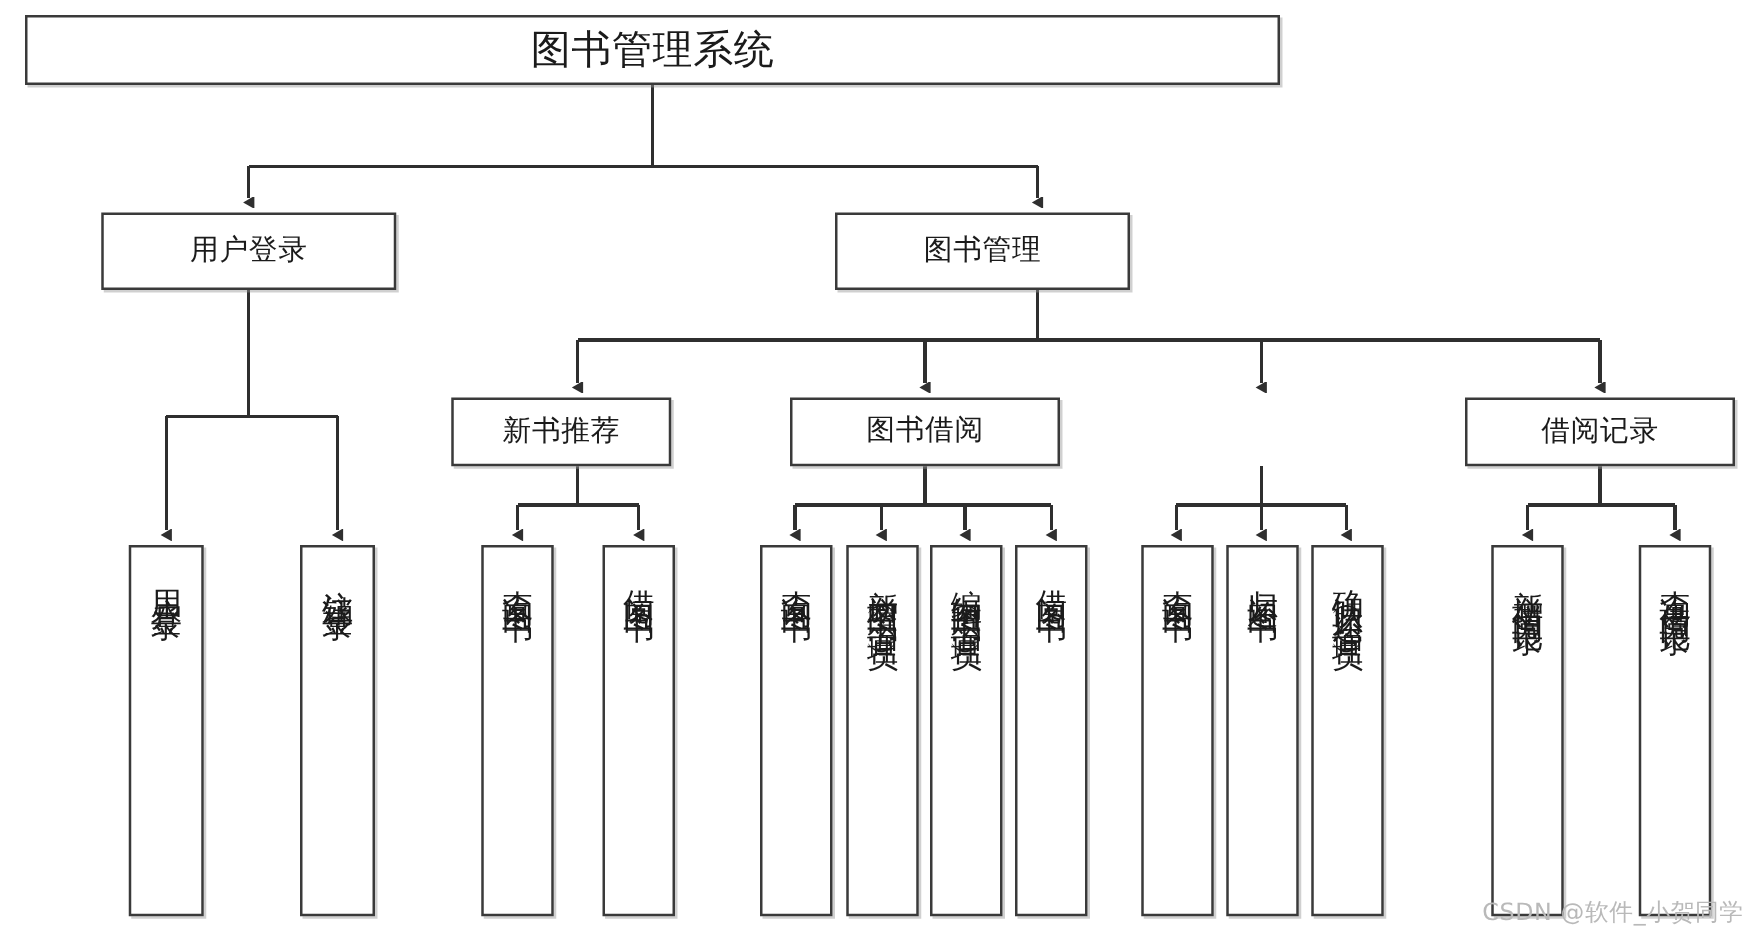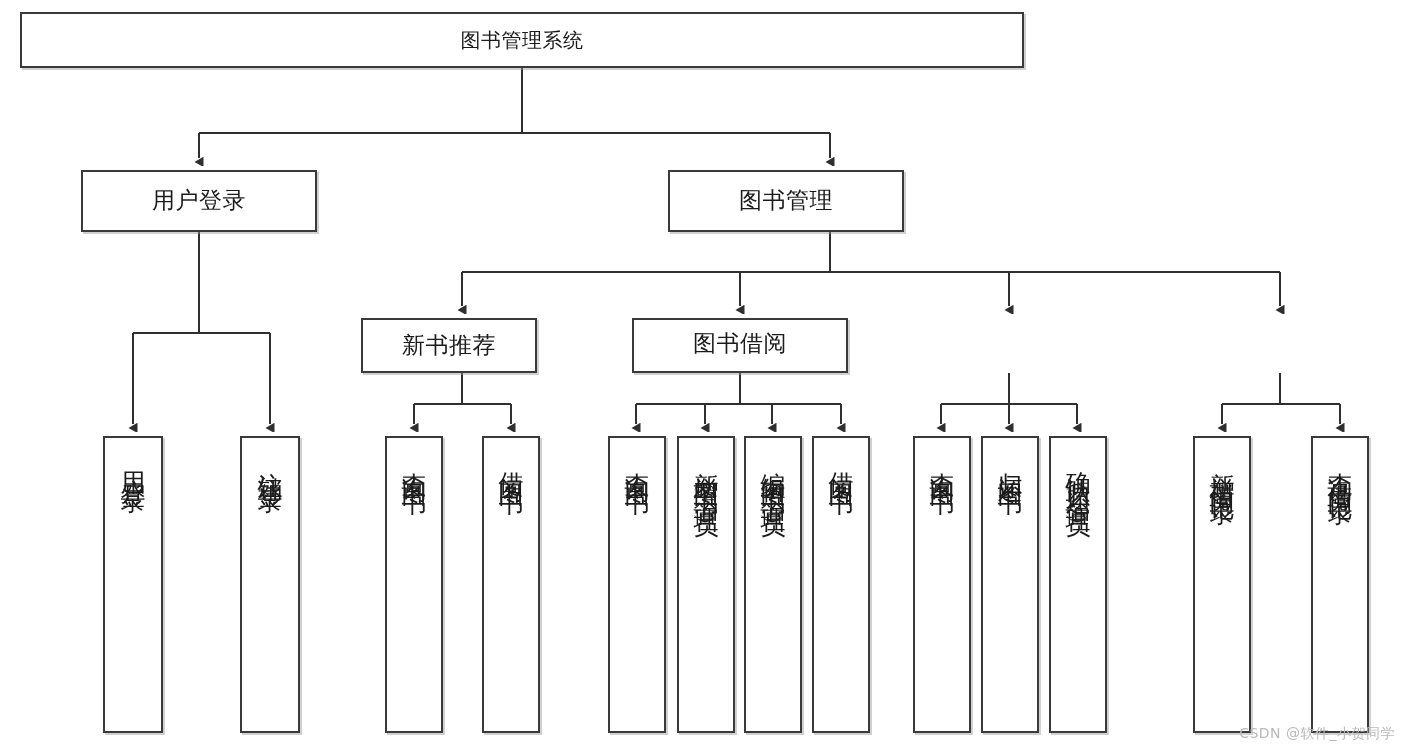--- a/index.html
+++ b/index.html
@@ -36,41 +36,41 @@
     line-height:1.12;
     letter-spacing:0.5px;
     white-space:pre;
     text-align:center;
   }
   
   .node.h .label{
     font-size:23px;
   }
   .node.root .label{
-    font-size:20px;
+    font-size:32px;
   }
   
   .node.v{
     align-items:flex-start;
     justify-content:center;
     padding-top:14px;
   }
   .node.v .label{
     writing-mode:vertical-rl;
     text-orientation:upright;
     font-size:25px;
     line-height:1.0;
     letter-spacing:6px;
     white-space:nowrap;
   }
   #watermark{
     position:absolute;
     right:10px;
     bottom:4px;
-    font-size:14px;
+    font-size:19px;
     color:#b9b9b9;
     letter-spacing:0.5px;
     white-space:nowrap;
     font-family:"DejaVu Sans","Liberation Sans",sans-serif;
   }
 </style>
 </head>
 <body>
 
 <div id="diagram-root">
@@ -135,20 +135,23 @@
   <div class="node h" style="left:668px; top:170px; width:236px; height:62px;">
     <span class="label">图书管理</span>
   </div>
 
   <div class="node h" style="left:361px; top:318px; width:176px; height:55px;">
     <span class="label">新书推荐</span>
   </div>
   <div class="node h" style="left:632px; top:318px; width:216px; height:55px;font-family:Liberation Mono, monospace;">
     <span class="label">图书借阅</span>
   </div>
+  <div class="node h" style="left:1172px; top:318px; width:216px; height:55px;">
+    <span class="label">借阅记录</span>
+  </div>
 
   <div class="node v" style="left:103px; top:436px; width:60px; height:297px;">
     <span class="label">用户登录</span>
   </div>
   <div class="node v" style="left:240px; top:436px; width:60px; height:297px;">
     <span class="label">注销登录</span>
   </div>
 
   <div class="node v" style="left:385px; top:436px; width:58px; height:297px;">
     <span class="label">查询图书</span>

